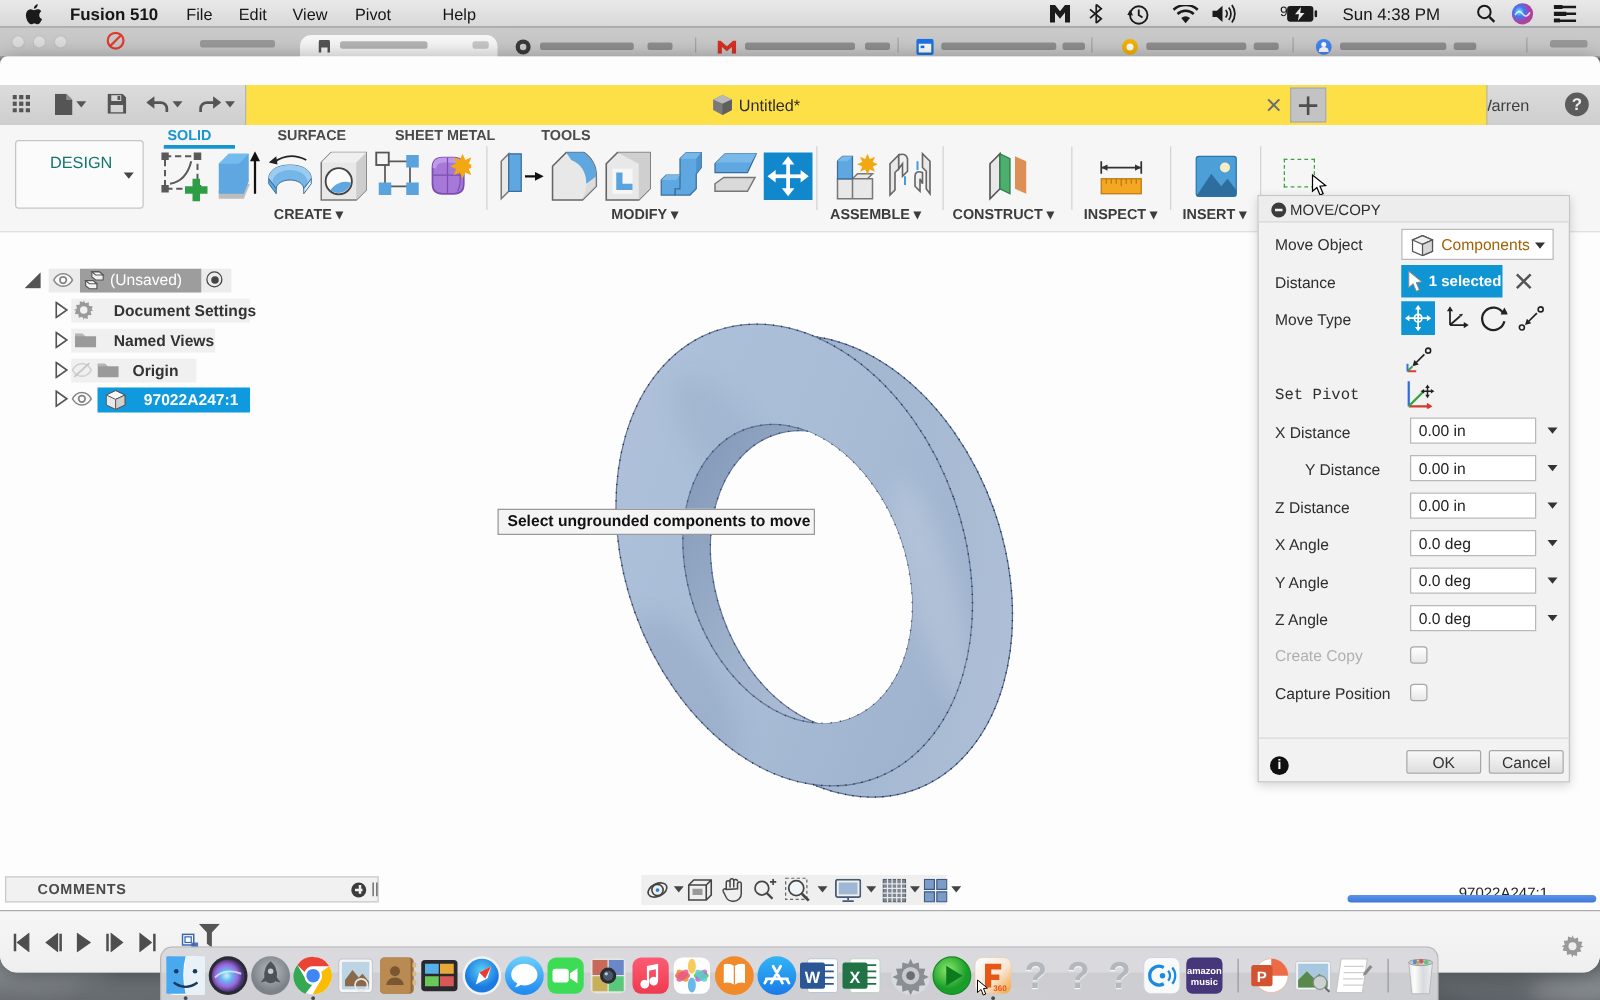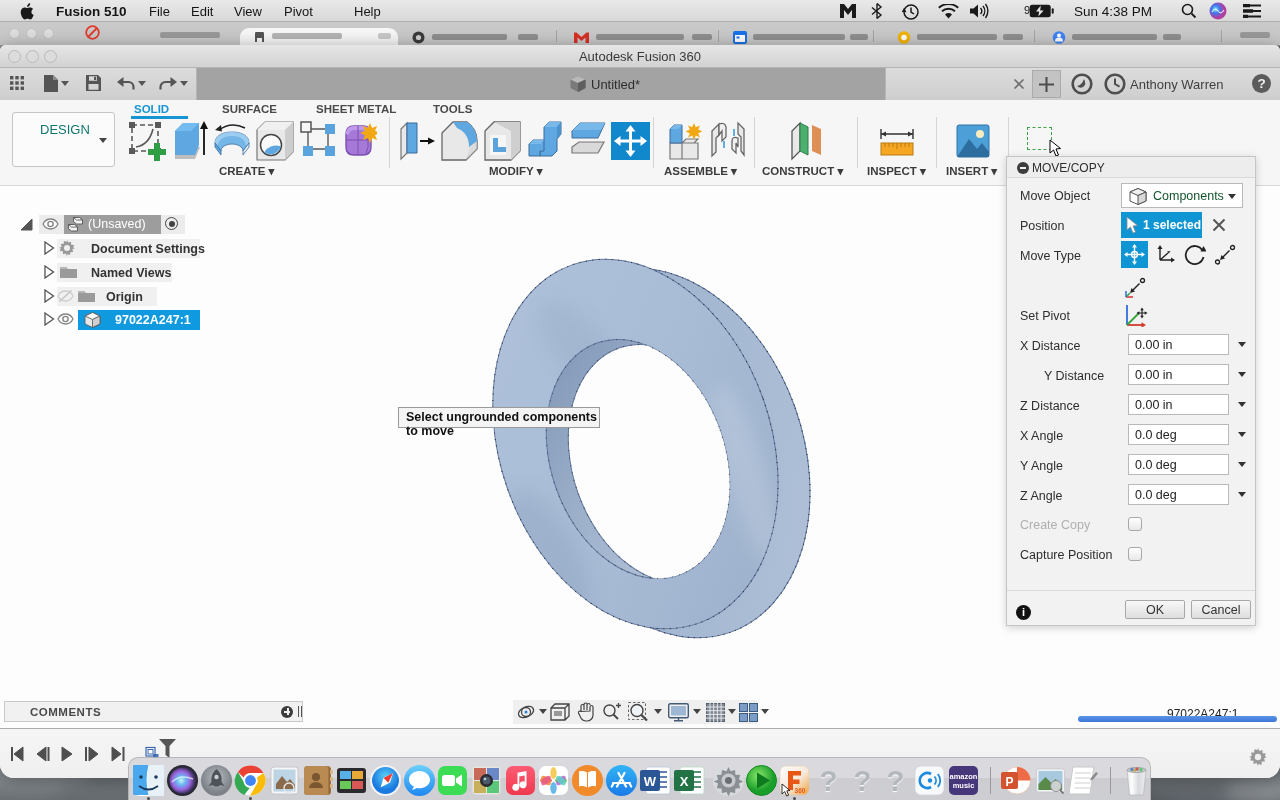--- a/index.html
+++ b/index.html
@@ -22,21 +22,21 @@
 #win { position:absolute; left:0; top:45px; width:1280px; height:733px; background:#fdfdfd;
   border-radius:6px 6px 14px 14px; box-shadow:0 2px 18px rgba(0,0,0,0.35); overflow:hidden; }
 #titlebar { position:absolute; left:0; top:0; width:1280px; height:23px;
   background:linear-gradient(#e6e6e6,#d2d2d2); border-bottom:1px solid #b4b4b4; }
 .tlight { position:absolute; top:4.5px; width:13px; height:13px; border-radius:50%;
   background:#dcdcdc; border:1px solid #b9b9b9; }
 #titletext { position:absolute; top:4px; width:100%; text-align:center; font-size:13px; color:#3a3a3a; }
 
 #toolrow { position:absolute; left:0; top:23px; width:1280px; height:32px;
   background:linear-gradient(#dcdcdc,#cecece); }
-#doctab { position:absolute; left:196px; top:23px; width:690px; height:32px; background:#a3a3a3;
+#doctab { position:absolute; left:196px; top:23px; width:994px; height:32px; background:#fde047;
   border-left:1px solid #b5b5b5; border-right:1px solid #b5b5b5; }
 #plusbtn { position:absolute; left:1032px; top:25px; width:29px; height:28px; background:#c3c3c3;
   border:1px solid #ababab; }
 
 #ribbon { position:absolute; left:0; top:55px; width:1280px; height:86px; background:#f6f6f6;
   border-bottom:1px solid #d9d9d9; }
 .rtab { position:absolute; top:3px; font-size:11.5px; font-weight:bold; color:#4a4a4a; }
 .rsep { position:absolute; top:17px; height:51px; width:1px; background:#d4d4d4; }
 .rlabel { position:absolute; top:64px; font-size:11.5px; font-weight:bold; color:#3c3c3c; }
 .ricon { position:absolute; top:21px; }
@@ -57,21 +57,21 @@
 .mcinput { position:absolute; left:121px; width:101px; height:21px; background:#fff;
   border:1px solid #b9b9b9; font-size:12.5px; color:#222; padding:3px 0 0 6px; }
 .mccaret { position:absolute; left:231px; width:0; height:0; border-left:4.5px solid transparent;
   border-right:4.5px solid transparent; border-top:5.5px solid #333; }
 .mccheck { position:absolute; left:121px; width:14px; height:14px; background:linear-gradient(#fff,#e8e8e8);
   border:1px solid #a8a8a8; border-radius:3px; }
 .mcbtn { position:absolute; top:443px; height:19px; background:linear-gradient(#f8f8f8,#dedede);
   border:1px solid #a8a8a8; border-radius:2px; font-size:12.5px; color:#333; text-align:center; padding-top:2px; }
 
 
-#tooltip { position:absolute; left:398px; top:221px; width:202px; height:21px; background:#f4f4f4;
+#tooltip { position:absolute; left:398px; top:221px; width:254px; height:21px; background:#f4f4f4;
   border:1px solid #9a9a9a; font-size:12.5px; font-weight:bold; color:#111; padding:2px 0 0 7px; }
 
 
 #comments { position:absolute; left:4px; top:656px; width:299px; height:21px; background:#f1f1f1;
   border:1px solid #c9c9c9; }
 #navbar { position:absolute; left:513px; top:655px; width:244px; height:24px; background:#efefef; }
 
 #timeline { position:absolute; left:0; top:683px; width:1280px; height:50px;
   background:linear-gradient(#f6f6f6,#efefef); border-top:1px solid #ababab; }
 
@@ -207,26 +207,20 @@
       <circle cx="7" cy="4.5" r="2" fill="#fff"></circle>
       <path d="M3 10.5 a4 4 0 0 1 8 0 z" fill="#fff"></path>
     </svg>
   <div class="abs" style="left:1072px;top:12px;width:85px;height:6px;background:#8f8f8f;border-radius:2px;"></div>
   <div class="abs" style="left:1163px;top:12px;width:18px;height:6px;background:#8f8f8f;border-radius:2px;"></div>
   <div class="abs" style="left:1221px;top:8px;width:1px;height:12px;background:#a5a5a5;"></div>
   <div class="abs" style="left:1240px;top:10px;width:30px;height:6px;background:#9a9a9a;border-radius:2px;"></div>
 </div>
 
 <div id="win">
-  <div id="titlebar">
-    <div class="tlight" style="left:8px;"></div>
-    <div class="tlight" style="left:26px;"></div>
-    <div class="tlight" style="left:44px;"></div>
-    <div id="titletext">Autodesk Fusion 360</div>
-  </div>
   <div id="toolrow">
     <svg class="abs" style="left:10px;top:8px;" width="14" height="14" viewBox="0 0 14 14">
       <g fill="#555">
           <rect x="0" y="0" width="3.4" height="3.4"></rect>
           <rect x="5.3" y="0" width="3.4" height="3.4"></rect>
           <rect x="10.6" y="0" width="3.4" height="3.4"></rect>
           <rect x="0" y="5.3" width="3.4" height="3.4"></rect>
           <rect x="5.3" y="5.3" width="3.4" height="3.4"></rect>
           <rect x="10.6" y="5.3" width="3.4" height="3.4"></rect>
           <rect x="0" y="10.6" width="3.4" height="3.4"></rect>
@@ -575,24 +569,24 @@
       <div class="abs" style="left:13px;top:9.5px;width:6px;height:2px;background:#f1f1f1;"></div>
       <div class="abs" style="left:25px;top:4px;font-size:12px;color:#2e2e2e;">MOVE/COPY</div>
     </div>
     <div class="mclabel" style="top:32px;">Move Object</div>
     <div class="abs" style="left:114px;top:26px;width:122px;height:25px;background:#fff;border:1px solid #b9b9b9;">
       <svg class="abs" style="left:7px;top:4px;" width="18" height="17" viewBox="0 0 18 17">
           <path fill="#fff" stroke="#555" stroke-width="1" d="M9 0.5 L17 4 V13 L9 16.5 L1 13 V4 z"></path>
           <path fill="#f0f0f0" stroke="#555" stroke-width="1" d="M9 0.5 L17 4 L9 7.5 L1 4 z"></path>
           <path fill="#d8d8d8" stroke="#555" stroke-width="1" d="M9 7.5 L17 4 V13 L9 16.5 z"></path>
         </svg>
-      <div class="abs" style="left:31px;top:5px;font-size:12.5px;color:#14532d;">Components</div>
+      <div class="abs" style="left:31px;top:5px;font-size:12.5px;color:#a16207;">Components</div>
       <div class="abs" style="left:106px;top:10px;width:0;height:0;border-left:4.5px solid transparent;border-right:4.5px solid transparent;border-top:5.5px solid #333;"></div>
     </div>
-    <div class="mclabel" style="top:62px;">Position</div>
+    <div class="mclabel" style="top:62px;">Distance</div>
     <div class="abs" style="left:114px;top:55px;width:81px;height:26px;background:#1095d4;">
       <svg class="abs" style="left:5px;top:4px;" width="14" height="18" viewBox="0 0 14 18">
           <path fill="#fff" stroke="#888" stroke-width="0.8" d="M1 1 L1 14 L4.5 11 L7 17 L9.5 16 L7 10 L11.5 9.5 z"></path>
         </svg>
       <div class="abs" style="left:22px;top:6px;font-size:12px;font-weight:bold;color:#fff;white-space:nowrap;text-align:right;">1 selected</div>
     </div>
     <svg class="abs" style="left:205px;top:61px;" width="14" height="14" viewBox="0 0 14 14">
         <path stroke="#555" stroke-width="2" d="M1.5 1.5 L12.5 12.5 M12.5 1.5 L1.5 12.5"></path>
       </svg>
     <div class="mclabel" style="top:92px;">Move Type</div>
@@ -630,21 +624,21 @@
       <path fill="#222" d="M6 16 l5-1.5 -3.5-3.5 z"></path>
     </svg>
     <svg class="abs" style="left:117px;top:120px;" width="22" height="22" viewBox="0 0 22 22">
       <circle cx="18.5" cy="3.5" r="2" fill="none" stroke="#222" stroke-width="1.3"></circle>
       <path stroke="#222" stroke-width="1.4" d="M15.5 6.5 L9 13"></path>
       <path fill="#222" d="M6 16 l5-1.5 -3.5-3.5 z"></path>
       <path stroke="#e03a3a" stroke-width="1.6" d="M2 20 h7"></path>
         <path stroke="#3ca53c" stroke-width="1.6" d="M2 20 l4-4"></path>
         <path stroke="#3a6fe0" stroke-width="1.6" d="M2 20 v-6"></path>
     </svg>
-    <div class="mclabel" style="top:152px;">Set Pivot</div>
+    <div class="mclabel" style="top:152px;font-family:Liberation Mono, monospace;">Set Pivot</div>
     <svg class="abs" style="left:117px;top:146px;" width="26" height="24" viewBox="0 0 26 24">
       <path stroke="#2e6edc" stroke-width="1.8" d="M3 22 V2"></path>
         <path fill="#2e6edc" d="M3 0 l-2.8 4.5 h5.6 z" opacity="0"></path>
       <path stroke="#d23a2e" stroke-width="1.8" d="M3 22 H20"></path>
         <path fill="#d23a2e" d="M22 22 l-4.5-2.8 v5.6 z"></path>
       <path stroke="#36a23a" stroke-width="1.8" d="M3 22 L15 10"></path>
         <path fill="#36a23a" d="M17 8 l-5.5 1 3 3.5 z" opacity="0"></path>
       <g stroke="#222" stroke-width="1.2" fill="none">
           <path d="M18 7 V13 M15 10 H21"></path>
         </g>

